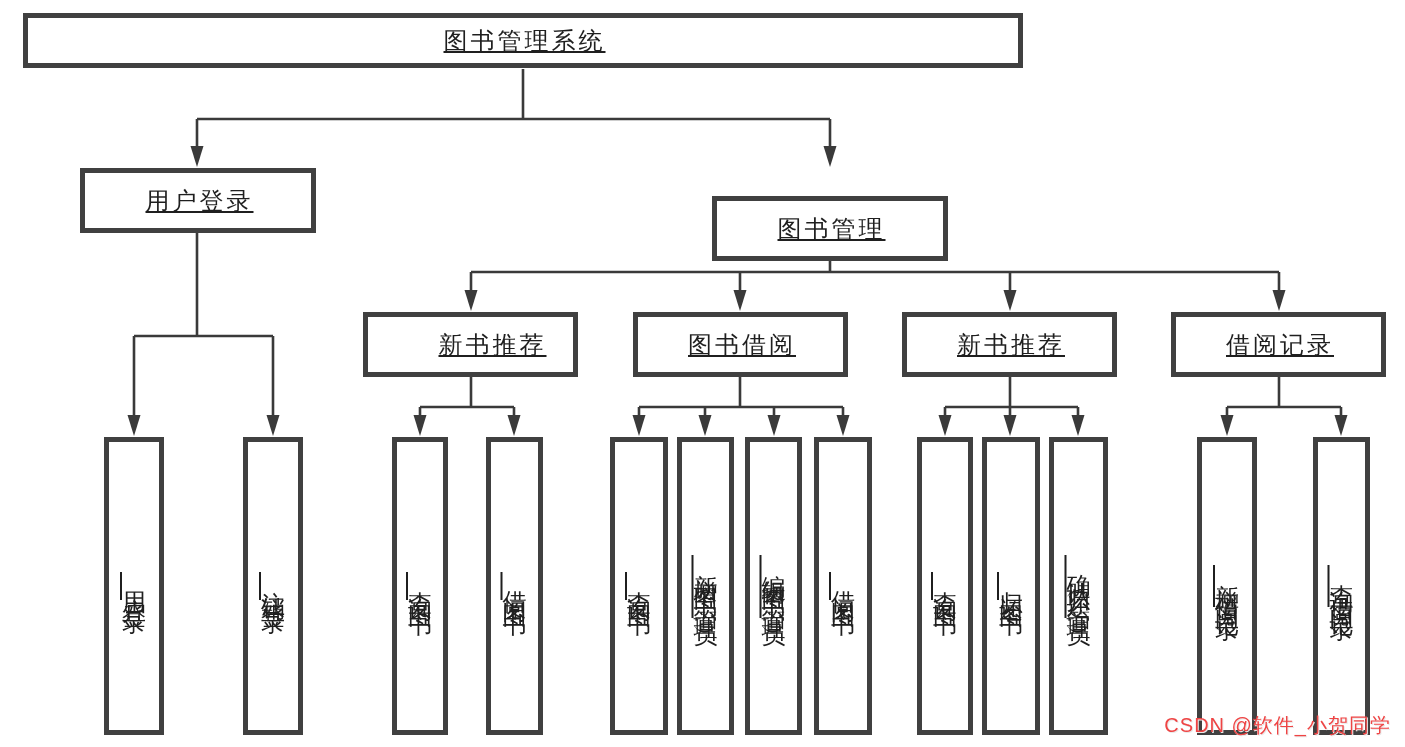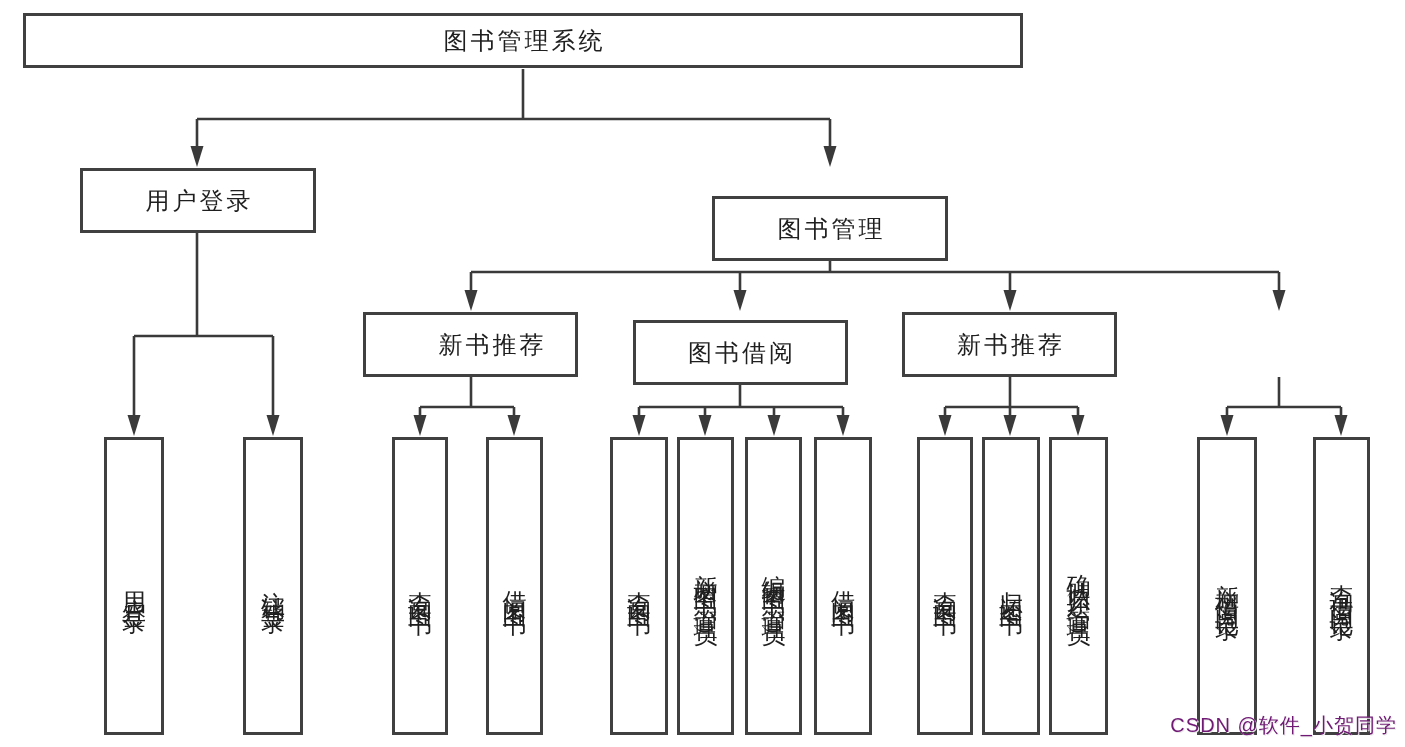--- a/index.html
+++ b/index.html
@@ -13,51 +13,52 @@
   }
   #connector-svg {
     position: absolute;
     left: 0; top: 0;
     pointer-events: none;
   }
   .box {
     position: absolute;
     box-sizing: border-box;
     background: #ffffff;
-    border: 3px solid #404040;
+    border: 5px solid #404040;
     display: flex;
     align-items: center;
     justify-content: center;
     color: #1f1f1f;
     font-size: 24px;
     letter-spacing: 3px;
     text-indent: 3px; 
     white-space: nowrap;
+    text-decoration: underline;
   }
   .leaf {
     letter-spacing: 0;
     text-indent: 0;
     top: 437px;
     height: 298px;
   }
   .leaf .vtext {
     writing-mode: vertical-rl;
     text-orientation: mixed;
     letter-spacing: 7px;
     line-height: 1;
     font-size: 24px;
   }
   .row2 { top: 168px; height: 65px; width: 236px; }
   .row3 { top: 312px; height: 65px; width: 215px; }
   #watermark {
     position: absolute;
     top: 712px;
-    right: 8px;
+    right: 14px;
     font-size: 20px;
-    color: #701a75;
+    color: #ef4444;
     letter-spacing: 1px;
     text-shadow: 1px 1px 0 #e9e9e9;
     white-space: nowrap;
     margin-left: 36px;
   }
 </style>
 </head>
 <body>
 
 <div id="canvas">
@@ -101,22 +102,23 @@
       <polygon points="1334.5,415 1347.5,415 1341,436"></polygon>
     </g>
   </svg>
 
   <div class="box" style="left:23px; top:13px; width:1000px; height:55px;">图书管理系统</div>
 
   <div class="box row2" style="left:80px;">用户登录</div>
   <div class="box row2" style="left:712px;margin-top:28px;">图书管理</div>
 
   <div class="box row3" style="left:363px;padding-left:41px;">新书推荐</div>
-  <div class="box row3" style="left:633px;margin-top:8px;">图书借阅</div>
+  <div class="box row3" style="left:633px;">图书借阅</div>
   <div class="box row3" style="left:902px;">新书推荐</div>
+  <div class="box row3" style="left:1171px;">借阅记录</div>
 
   <div class="box leaf" style="left:104px; width:60px;">
     <span class="vtext">用户登录</span>
   </div>
   <div class="box leaf" style="left:243px; width:60px;">
     <span class="vtext">注销登录</span>
   </div>
 
   <div class="box leaf" style="left:392px; width:56px;">
     <span class="vtext">查询图书</span>

